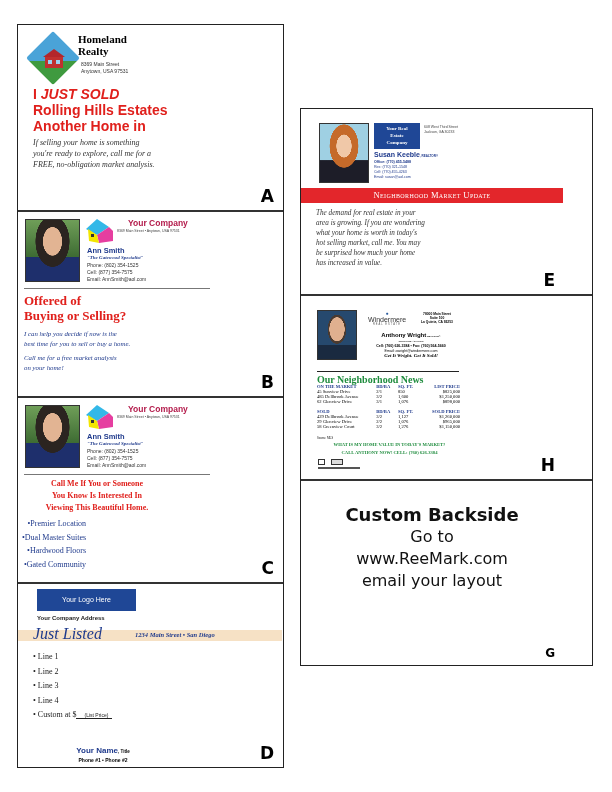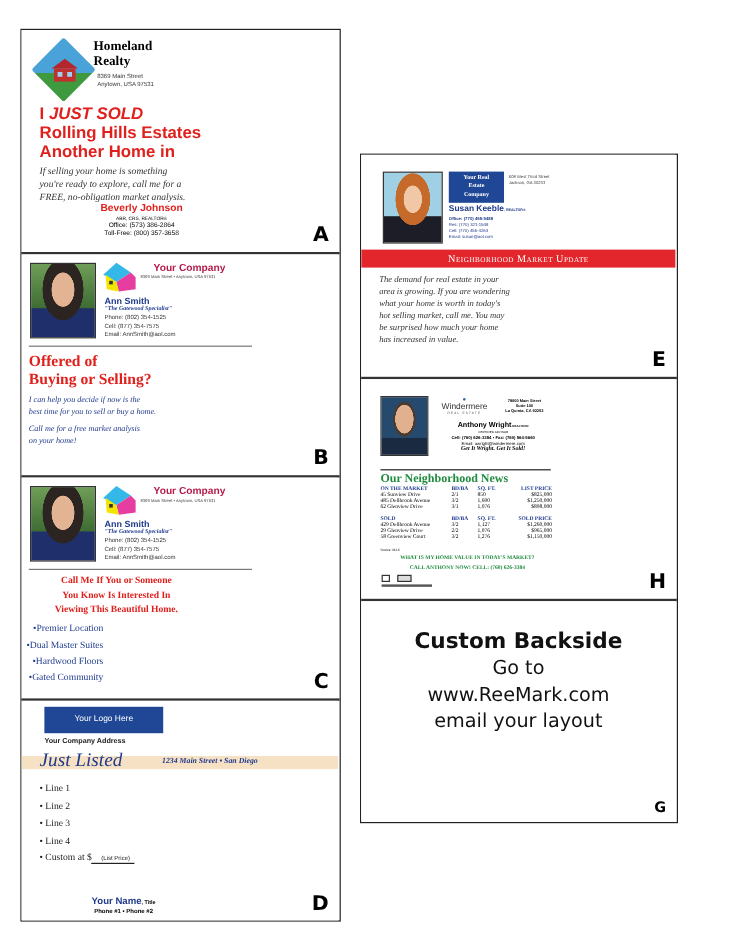--- a/index.html
+++ b/index.html
@@ -1,20 +1,20 @@
 <!DOCTYPE html>
 <html><head>
 <meta charset="utf-8">
 <style>
   html,body{margin:0;padding:0;background:#fff;}
   body{width:612px;height:792px;position:relative;overflow:hidden;font-family:"Liberation Sans",sans-serif;color:#000;}
   .card{position:absolute;box-sizing:border-box;background:#fff;overflow:hidden;}
   .letter{position:absolute;font-family:"DejaVu Sans",sans-serif;font-weight:bold;font-size:17px;right:8px;bottom:4px;}
   .col-left{position:absolute;left:17px;top:24px;width:267px;height:744px;border:1.5px solid #222;box-sizing:border-box;}
-  .col-right{position:absolute;left:300px;top:128px;width:265px;height:558px;border:1.5px solid #222;box-sizing:border-box;}
+  .col-right{position:absolute;left:300px;top:108px;width:293px;height:558px;border:1.5px solid #222;box-sizing:border-box;}
   .hdiv{position:absolute;left:0;right:0;height:0;border-top:2px solid #333;}
   .sans{font-family:"Liberation Sans",sans-serif;}
   .serif{font-family:"Liberation Serif",serif;}
   .red{color:#e0201c;}
   .blue{color:#1f3a8c;}
   .green{color:#1f8c3e;}
   
   .logo-diamond{position:absolute;left:16px;top:14px;width:38px;height:38px;transform:rotate(45deg);background:linear-gradient(135deg,#4aa3d8 0%,#4aa3d8 55%,#3f9a3f 55%);border-radius:2px;}
   .house-a{position:absolute;left:23px;top:22px;width:26px;height:22px;}
   
@@ -52,26 +52,20 @@
     <div class="sans red" style="position:absolute;left:15px;top:61px;font-size:14px;font-weight:bold;line-height:16px;">
       <div><span>I </span><i>JUST SOLD</i></div>
       <div>Rolling Hills Estates</div>
       <div>Another Home in</div>
     </div>
     <div class="serif" style="position:absolute;left:15px;top:112px;font-size:8px;font-style:italic;line-height:11px;color:#333;">
       <div>If selling your home is something</div>
       <div>you're ready to explore, call me for a</div>
       <div>FREE, no-obligation market analysis.</div>
     </div>
-    <div class="sans" style="position:absolute;left:50px;top:143px;width:100px;text-align:center;">
-      <div class="red" style="font-size:8.5px;font-weight:bold;">Beverly Johnson</div>
-      <div style="font-size:4px;line-height:7px;">ABR, CRS, REALTOR®</div>
-      <div style="font-size:5.5px;line-height:7px;">Office:  (573) 386-2864</div>
-      <div style="font-size:5.5px;line-height:7px;">Toll-Free:  (800) 357-3658</div>
-    </div>
     <div class="letter">A</div>
   </div>
   <div class="hdiv" style="top:185px;"></div>
 
   <div class="card" style="left:0;top:187px;width:264px;height:184px;">
     <div class="photo photo-ann" style="left:7px;top:7px;width:55px;height:63px;"></div>
     <svg class="house-b" viewBox="0 0 30 28" style="left:67px;top:5px;">
       <polygon points="1,12 12,2 24,10 12,18" fill="#33b8e8"></polygon>
       <polygon points="12,18 24,10 28,14 28,24 14,26" fill="#e63ea0"></polygon>
       <polygon points="3,12 12,18 14,26 4,24" fill="#f2e600"></polygon>

